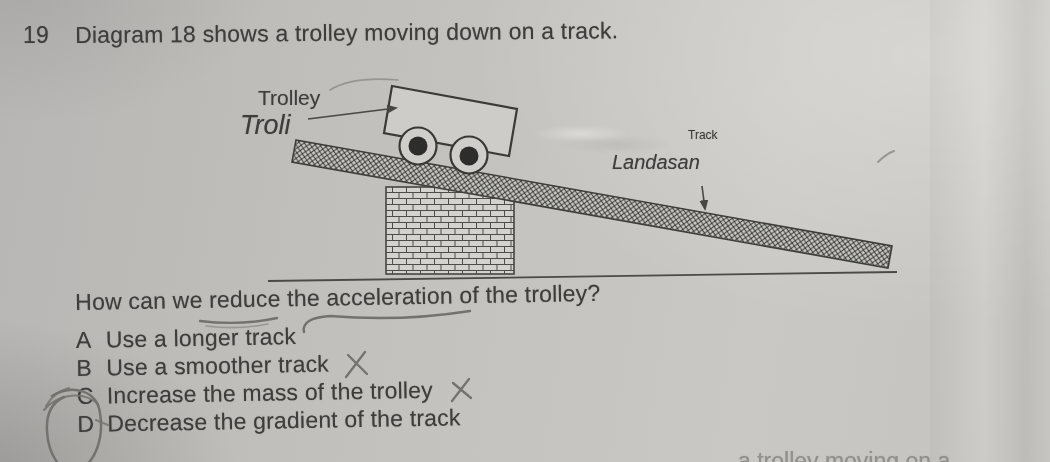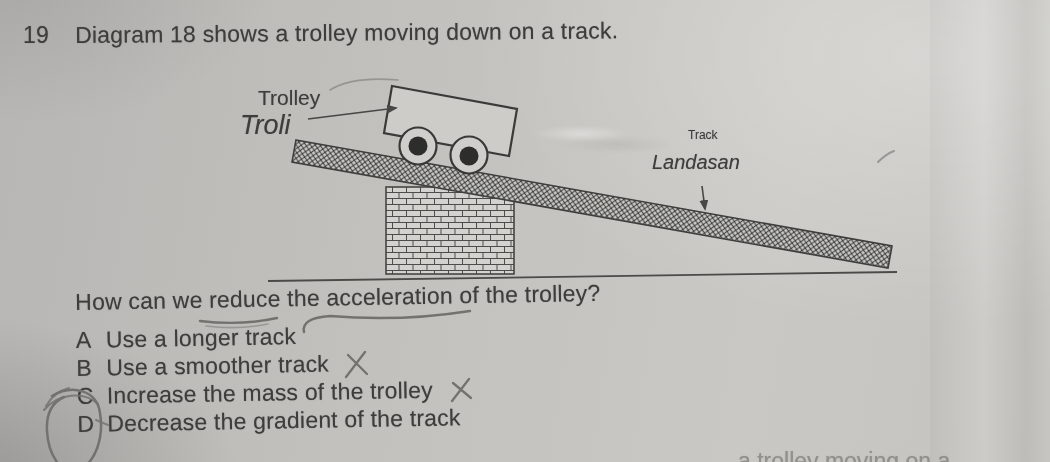--- a/index.html
+++ b/index.html
@@ -18,21 +18,21 @@
     background:linear-gradient(90deg, rgba(0,0,0,0.04), rgba(255,255,255,0.18) 45%, rgba(0,0,0,0.05) 80%, rgba(255,255,255,0.06));
     opacity:.7;
   }
   .txt{position:absolute;text-shadow:0 0 1px rgba(55,55,55,0.45);letter-spacing:.2px;white-space:nowrap;}
   .qnum{left:23px;top:22px;font-size:23px;}
   .heading{left:75px;top:22px;font-size:23px;transform:rotate(-0.5deg);transform-origin:0 0;}
   .lab{position:absolute;white-space:nowrap;text-shadow:0 0 1px rgba(55,55,55,0.4);}
   .lab-trolley-en{left:226px;top:86px;font-size:21px;margin-left:32px;}
   .lab-trolley-ms{left:240px;top:110px;font-size:27px;font-style:italic;}
   .lab-track-en{left:688px;top:128px;font-size:12px;}
-  .lab-track-ms{left:652px;top:151px;font-size:20px;font-style:italic;}
+  .lab-track-ms{left:612px;top:151px;font-size:20px;font-style:italic;}
   .qblock{
     position:absolute;left:75px;top:289px;width:900px;
     transform:rotate(-1deg);transform-origin:0 0;
     font-size:23px;
   }
   .qline{height:33px;text-shadow:0 0 1px rgba(55,55,55,0.45);letter-spacing:.2px;white-space:nowrap;}
   .opt{display:flex;height:28px;align-items:flex-start;text-shadow:0 0 1px rgba(55,55,55,0.45);letter-spacing:.2px;}
   .opt .letter{width:30px;flex:0 0 30px;}
   .opt .otext{white-space:nowrap;}
   .partial{

